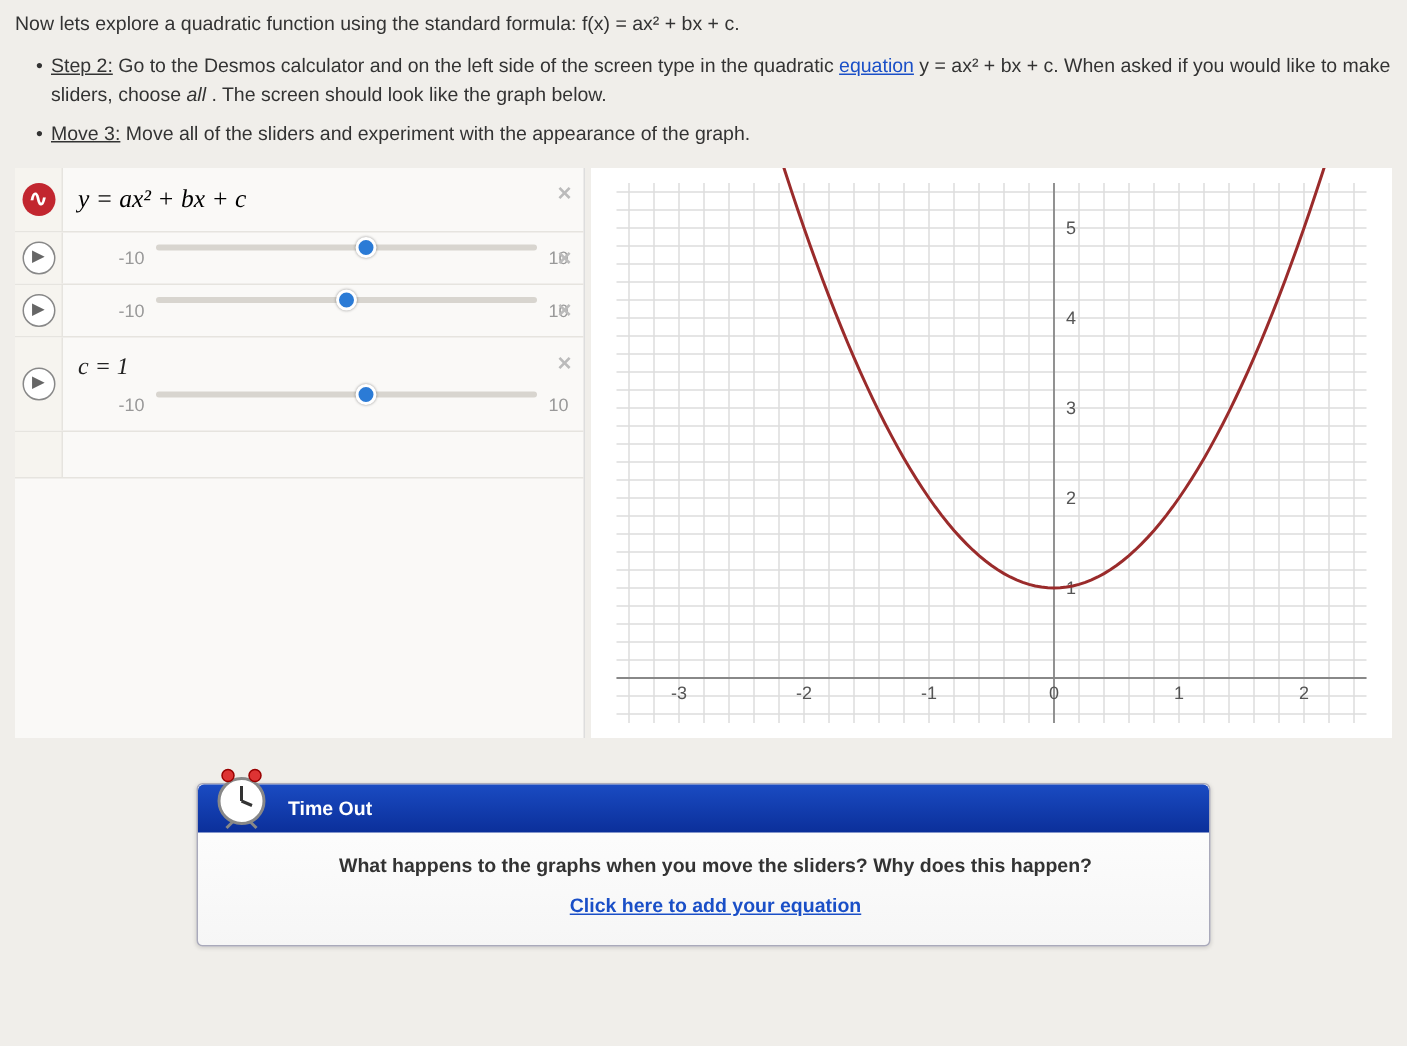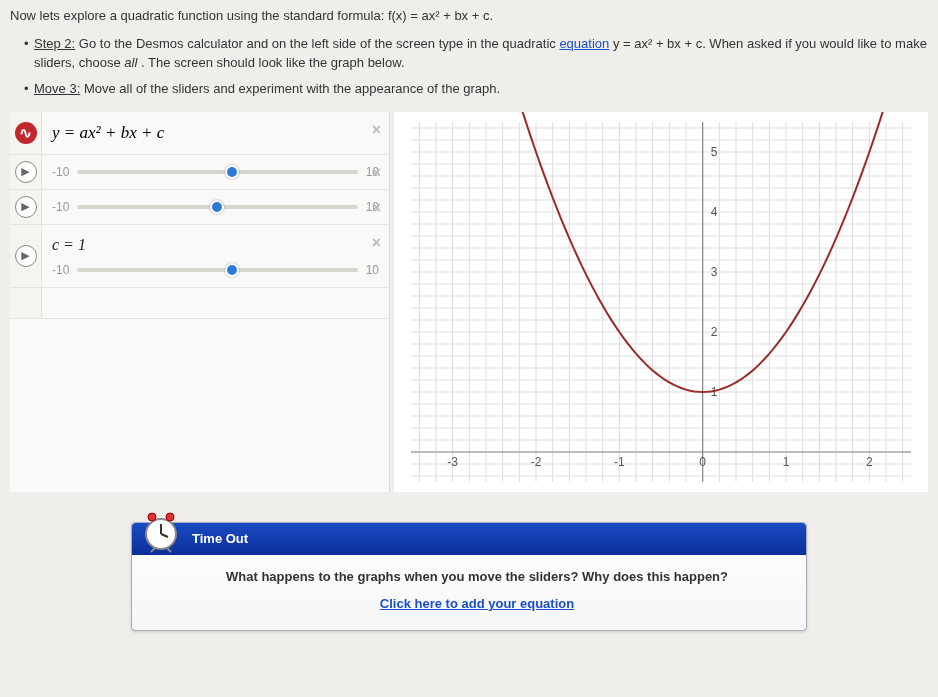--- a/index.html
+++ b/index.html
@@ -57,21 +57,21 @@
     background:#fff;
   }
   .d-content { flex:1; padding: 8px 10px 8px 10px; position:relative; }
   .d-x {
     position:absolute; right:8px; top:6px;
     color:#bbb; font-family: Arial, sans-serif; font-size:16px; font-weight:bold;
     cursor:pointer;
   }
   .expr { font-style: italic; font-size: 17px; color:#000000; }
   .slider-val { font-style: italic; font-size: 16px; color:#222; margin-bottom:4px;}
-  .slider-ctrl { display:flex; align-items:center; gap:8px; color:#999; font-family:Arial,sans-serif; font-size:12px;}
+  .slider-ctrl { display:flex; align-items:flex-start; gap:8px; color:#999; font-family:Arial,sans-serif; font-size:12px;margin-left:27px;}
   .track {
     flex:1; height:4px; background:#d8d5cf; border-radius:2px; position:relative;
   }
   .thumb {
     position:absolute; top:50%; width:14px; height:14px; border-radius:50%;
     background:#2b7bd6; border:2px solid #fff; box-shadow:0 0 2px rgba(0,0,0,.4);
     transform:translate(-50%,-50%);
   }
   .d-row.empty .d-content { height:30px; }
 

